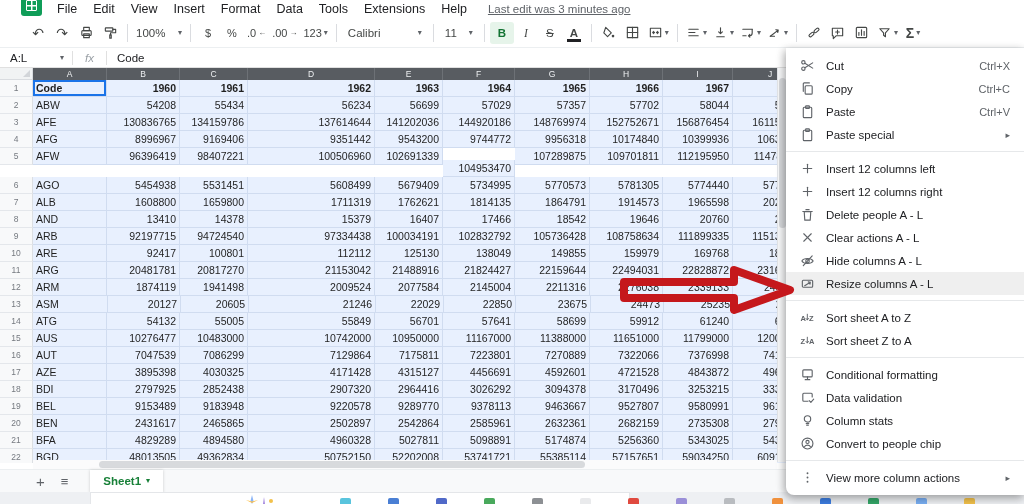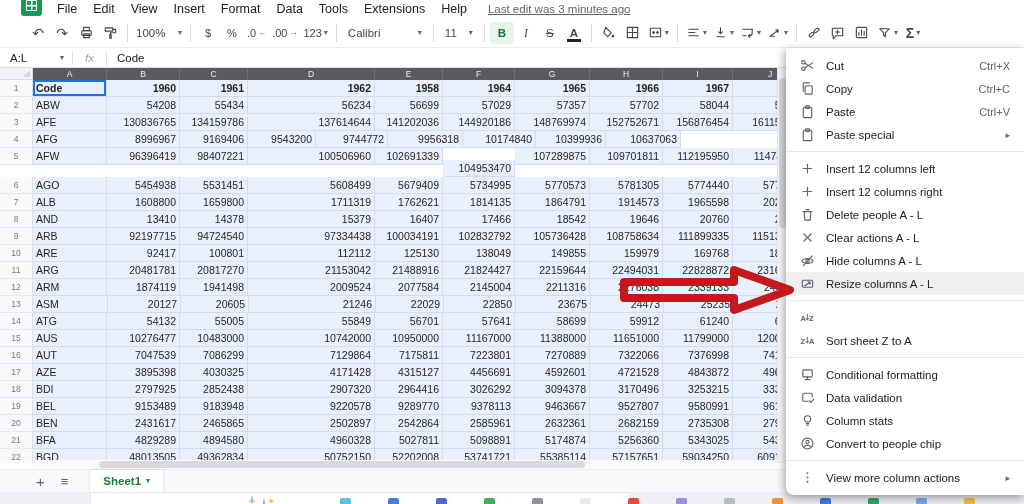--- a/index.html
+++ b/index.html
@@ -289,21 +289,21 @@
         <div class="hcell" style="width: 73px;">H</div>
         <div class="hcell" style="width: 70px;">I</div>
         <div class="hcell" style="width: 75px;">J</div>
       </div>
       <div class="grow">
         <div class="gut" style="width: 33px;">1</div>
         <div class="cell left bold active" style="width: 74px;">Code</div>
         <div class="cell bold" style="width: 73px;">1960</div>
         <div class="cell bold" style="width: 68px;">1961</div>
         <div class="cell bold" style="width: 127px;">1962</div>
-        <div class="cell bold" style="width: 68px;">1958</div>
+        <div class="cell bold" style="width: 68px;">1963</div>
         <div class="cell bold" style="width: 72px;">1964</div>
         <div class="cell bold" style="width: 75px;">1965</div>
         <div class="cell bold" style="width: 73px;">1966</div>
         <div class="cell bold" style="width: 70px;">1967</div>
         <div class="cell bold" style="width: 75px;">1968</div>
       </div>
       <div class="grow">
         <div class="gut" style="width: 33px;">2</div>
         <div class="cell left" style="width: 74px;">ABW</div>
         <div class="cell" style="width: 73px;">54208</div>
@@ -327,20 +327,21 @@
         <div class="cell" style="width: 75px;">148769974</div>
         <div class="cell" style="width: 73px;">152752671</div>
         <div class="cell" style="width: 70px;">156876454</div>
         <div class="cell" style="width: 75px;">161156414</div>
       </div>
       <div class="grow">
         <div class="gut" style="width: 33px;">4</div>
         <div class="cell left" style="width: 74px;">AFG</div>
         <div class="cell" style="width: 73px;">8996967</div>
         <div class="cell" style="width: 68px;">9169406</div>
+        <div class="cell" style="width: 127px;">9351442</div>
         <div class="cell" style="width: 68px;">9543200</div>
         <div class="cell" style="width: 72px;">9744772</div>
         <div class="cell" style="width: 75px;">9956318</div>
         <div class="cell" style="width: 73px;">10174840</div>
         <div class="cell" style="width: 70px;">10399936</div>
         <div class="cell" style="width: 75px;">10637063</div>
       </div>
       <div class="grow">
         <div class="gut" style="width: 33px;">5</div>
         <div class="cell left" style="width: 74px;">AFW</div>
@@ -733,20 +734,21 @@
       </div>
       <div class="ctx-sep"></div>
       <div class="ctx-item">
         <span class="ctx-ico">
           <svg width="15" height="15" viewBox="0 0 16 16">
             <text x="0.5" y="11.5" font-size="8">A</text>
             <text x="9.5" y="11.5" font-size="8">Z</text>
             <path d="M7.8,4.5 v6 M6.4,9 l1.4,1.6 1.4,-1.6" stroke-width="1"></path>
           </svg>
         </span>
+        <span class="ctx-label">Sort sheet A to Z</span>
       </div>
       <div class="ctx-item">
         <span class="ctx-ico">
           <svg width="15" height="15" viewBox="0 0 16 16">
             <text x="0.5" y="11.5" font-size="8">Z</text>
             <text x="9.5" y="11.5" font-size="8">A</text>
             <path d="M7.8,4.5 v6 M6.4,9 l1.4,1.6 1.4,-1.6" stroke-width="1"></path>
           </svg>
         </span>
         <span class="ctx-label">Sort sheet Z to A</span>

